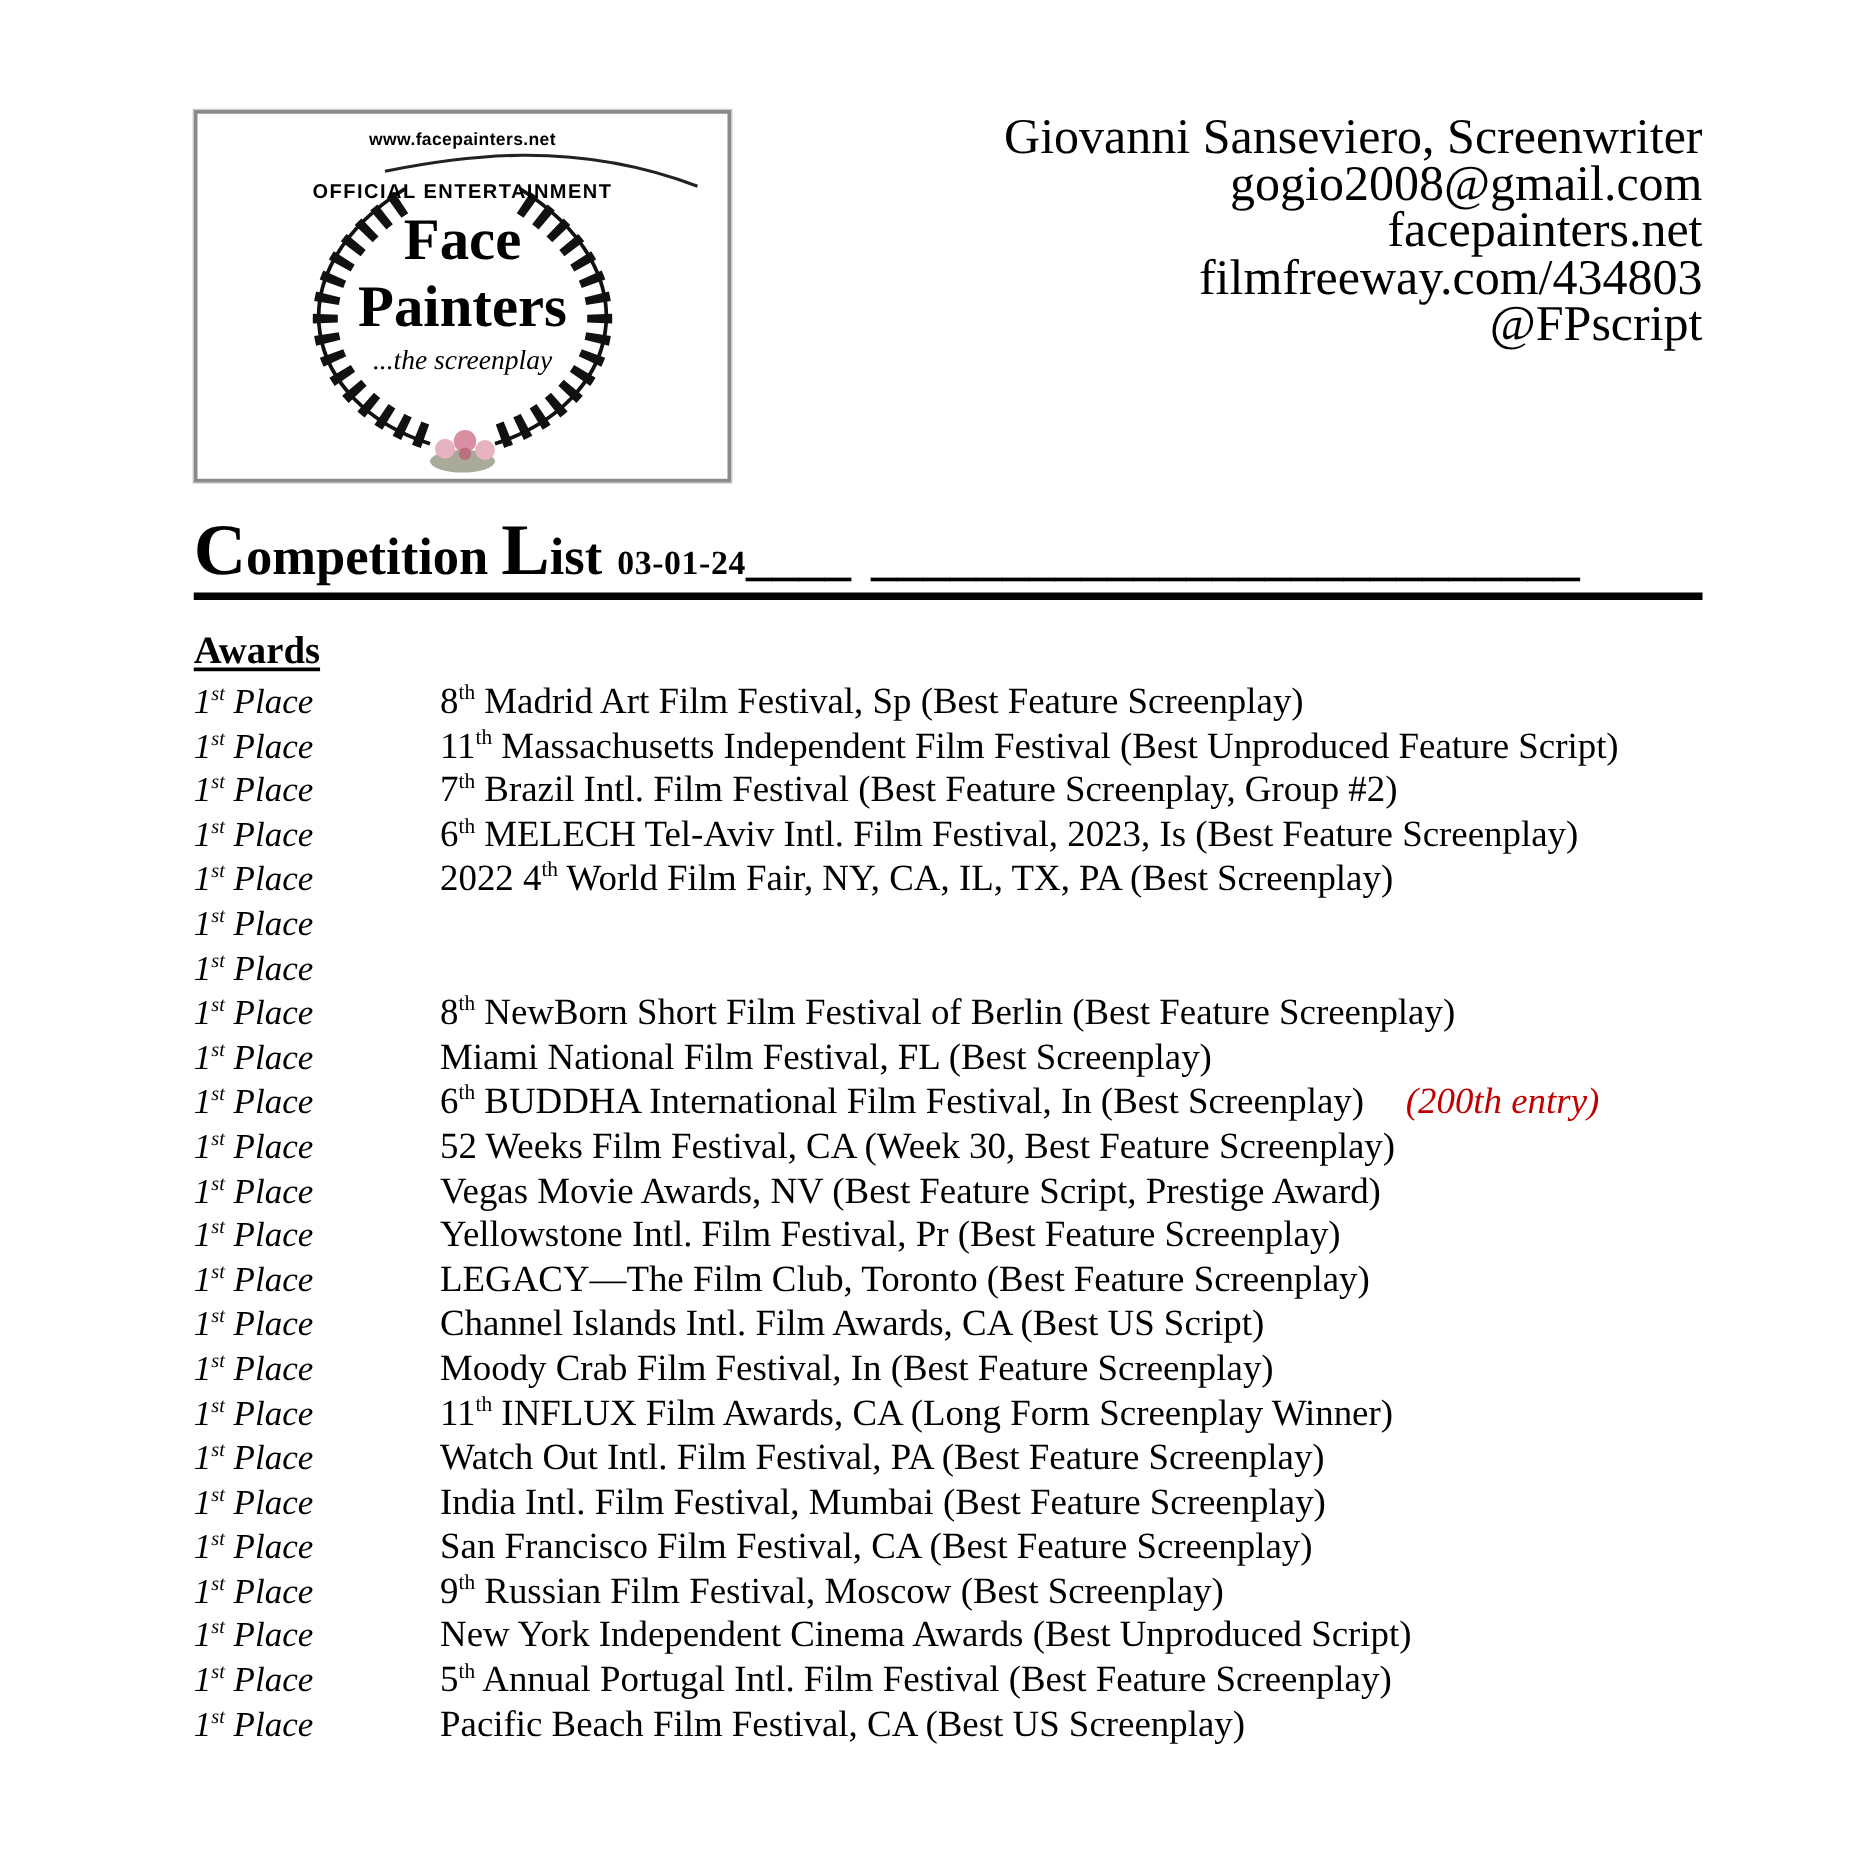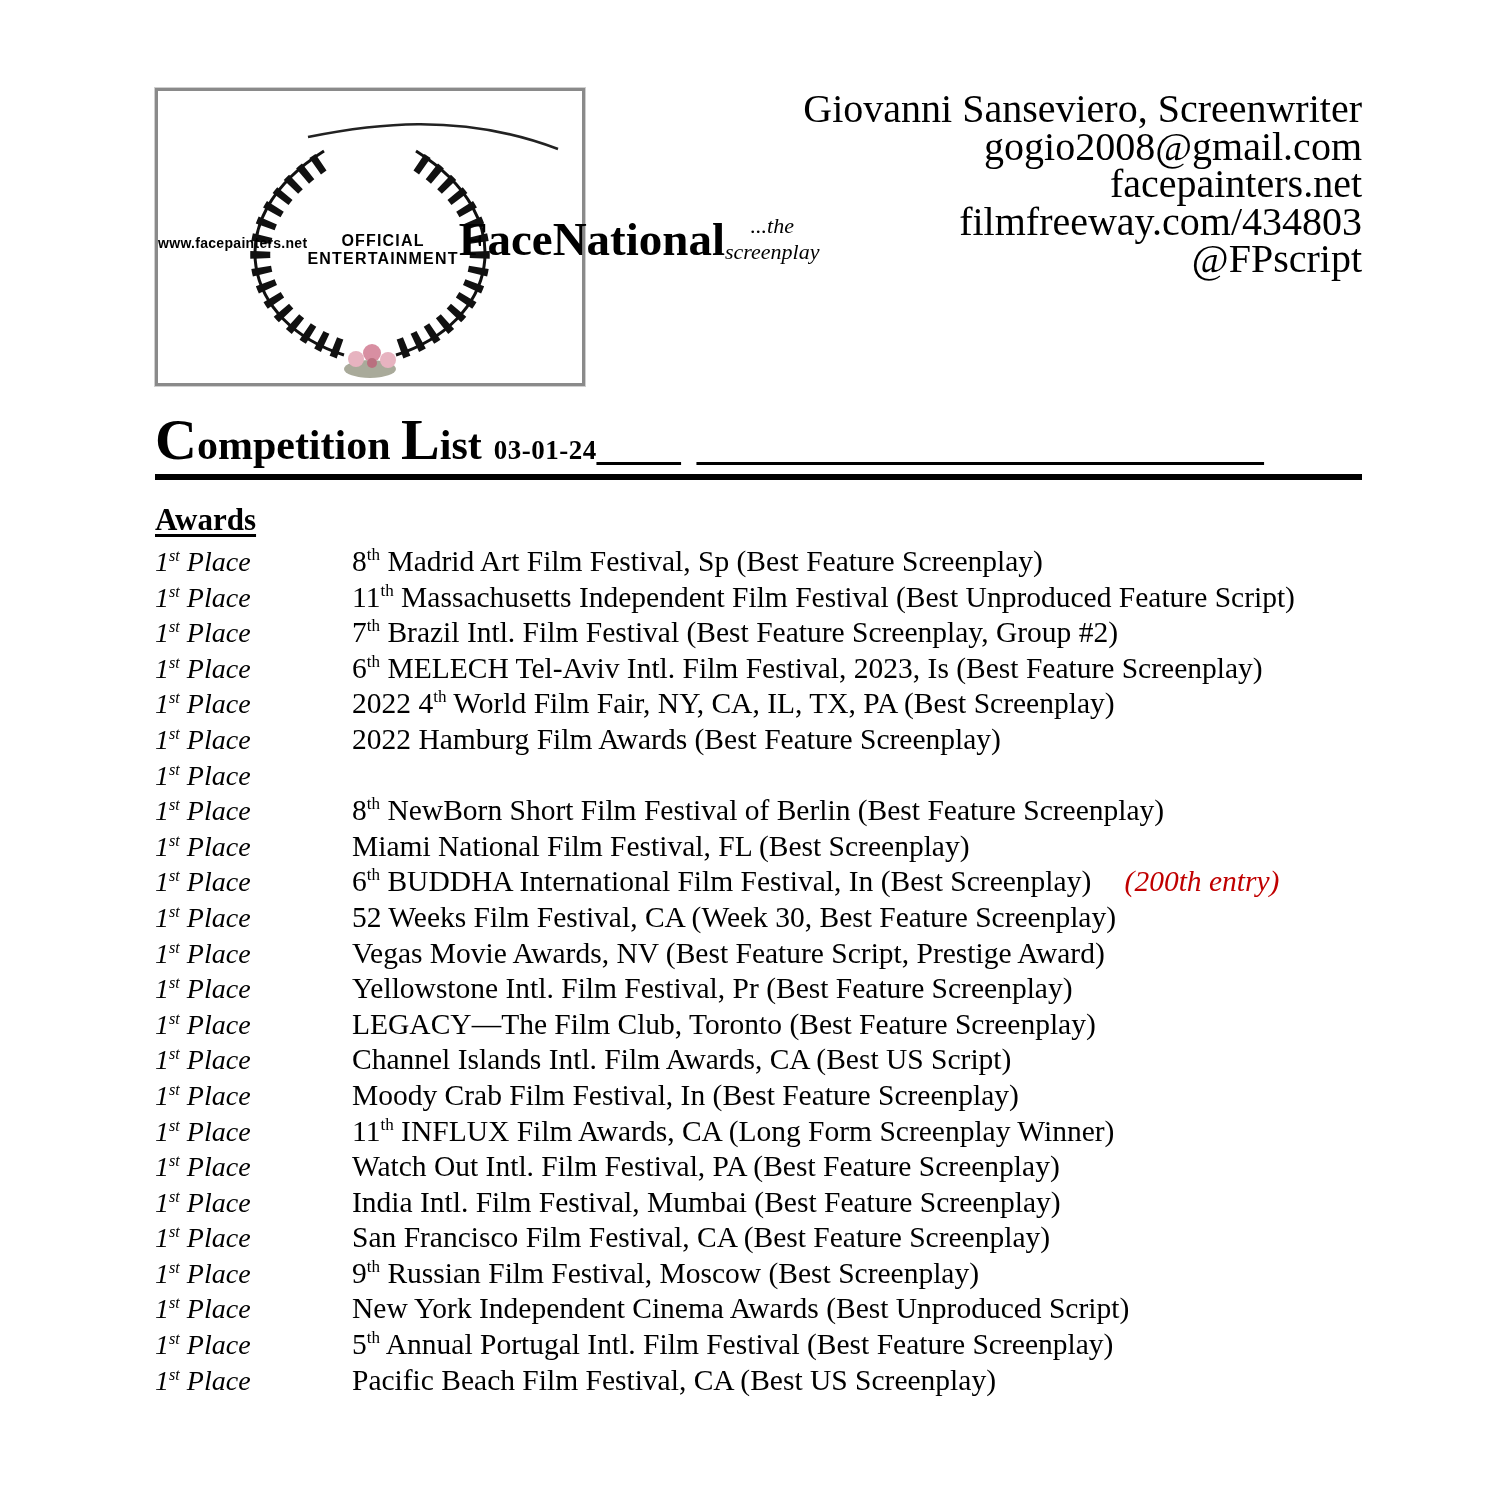--- a/index.html
+++ b/index.html
@@ -16,21 +16,21 @@
     padding:88px 138px 0 155px;
   }
   .logo-box {
     position:relative; width:424px; height:292px;
     border:3px solid #8a8a8a; background:#fff; flex:0 0 auto;
     box-shadow:0 0 0 1px #cfcfcf;
   }
   .logo-box svg.wreath { position:absolute; left:0; top:0; width:100%; height:100%; }
   .logo-inner {
     position:absolute; left:0; top:0; width:100%; height:100%;
-    display:flex; flex-direction:row; align-items:center; text-align:center;
+    display:flex; flex-direction:column; align-items:center; text-align:center;
   }
   .logo-url {
     margin-top:12px; font-family:"Liberation Sans", sans-serif;
     font-size:14px; font-weight:bold; letter-spacing:.3px;
   }
   .logo-official {
     margin-top:26px; font-family:"Liberation Sans", sans-serif;
     font-size:16px; font-weight:bold; letter-spacing:1.2px;
   }
   .logo-title { font-size:47px; font-weight:bold; line-height:1.02; margin-top:6px; }
@@ -97,21 +97,21 @@
           <circle cx="198" cy="268" r="8" fill="#e7b3c0"></circle>
           <circle cx="214" cy="262" r="9" fill="#d88fa2"></circle>
           <circle cx="230" cy="269" r="8" fill="#e7b3c0"></circle>
           <circle cx="214" cy="272" r="5" fill="#b9707f"></circle>
         </g>
       </svg>
       <div class="logo-inner">
         <div class="logo-url">www.facepainters.net</div>
         <div class="logo-official">OFFICIAL ENTERTAINMENT</div>
         <div class="logo-title">Face</div>
-        <div class="logo-title">National</div>
+        <div class="logo-title">Painters</div>
         <div class="logo-tagline">...the screenplay</div>
       </div>
     </div>
 
     <div class="contact">
       <div>Giovanni Sanseviero, Screenwriter</div>
       <div>gogio2008@gmail.com</div>
       <div>facepainters.net</div>
       <div>filmfreeway.com/434803</div>
       <div>@FPscript</div>
@@ -139,21 +139,20 @@
       <div class="award-row">
       <span class="award-place"><span class="pnum">1</span><sup class="psup">st</sup><span class="pword"> Place</span></span>
       <span class="award-festival"><span class="fpre">6</span><sup class="fsup">th</sup><span class="fpost"> MELECH Tel-Aviv Intl. Film Festival, 2023, Is (Best Feature Screenplay)</span></span>
     </div>
       <div class="award-row">
       <span class="award-place"><span class="pnum">1</span><sup class="psup">st</sup><span class="pword"> Place</span></span>
       <span class="award-festival"><span class="fpre">2022 4</span><sup class="fsup">th</sup><span class="fpost"> World Film Fair, NY, CA, IL, TX, PA (Best Screenplay)</span></span>
     </div>
       <div class="award-row">
       <span class="award-place"><span class="pnum">1</span><sup class="psup">st</sup><span class="pword"> Place</span></span>
-      <span class="award-festival"><span class="fpre">2022 Hamburg Film Awards (Best Feature Screenplay)</span><sup class="fsup"></sup><span class="fpost"></span></span>
     </div>
       <div class="award-row">
       <span class="award-place"><span class="pnum">1</span><sup class="psup">st</sup><span class="pword"> Place</span></span>
     </div>
       <div class="award-row">
       <span class="award-place"><span class="pnum">1</span><sup class="psup">st</sup><span class="pword"> Place</span></span>
       <span class="award-festival"><span class="fpre">8</span><sup class="fsup">th</sup><span class="fpost"> NewBorn Short Film Festival of Berlin (Best Feature Screenplay)</span></span>
     </div>
       <div class="award-row">
       <span class="award-place"><span class="pnum">1</span><sup class="psup">st</sup><span class="pword"> Place</span></span>

